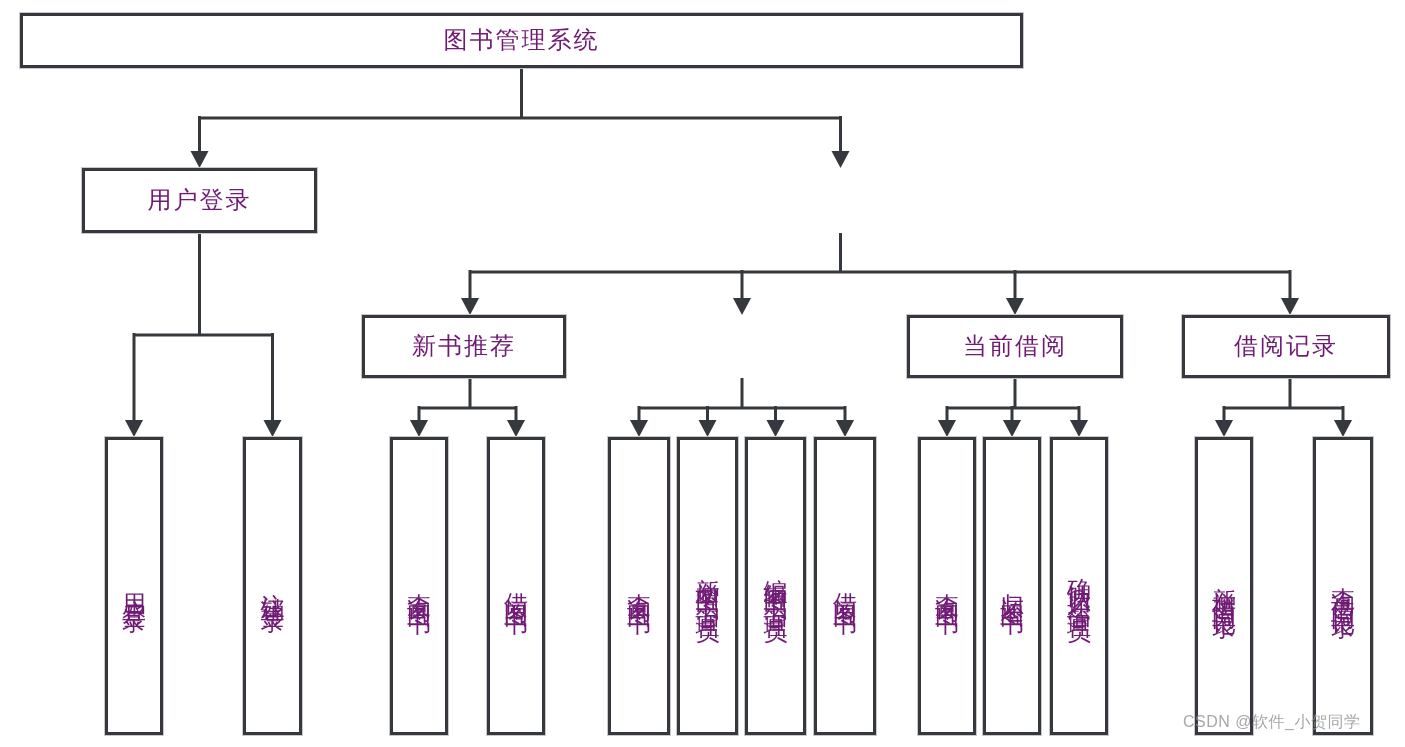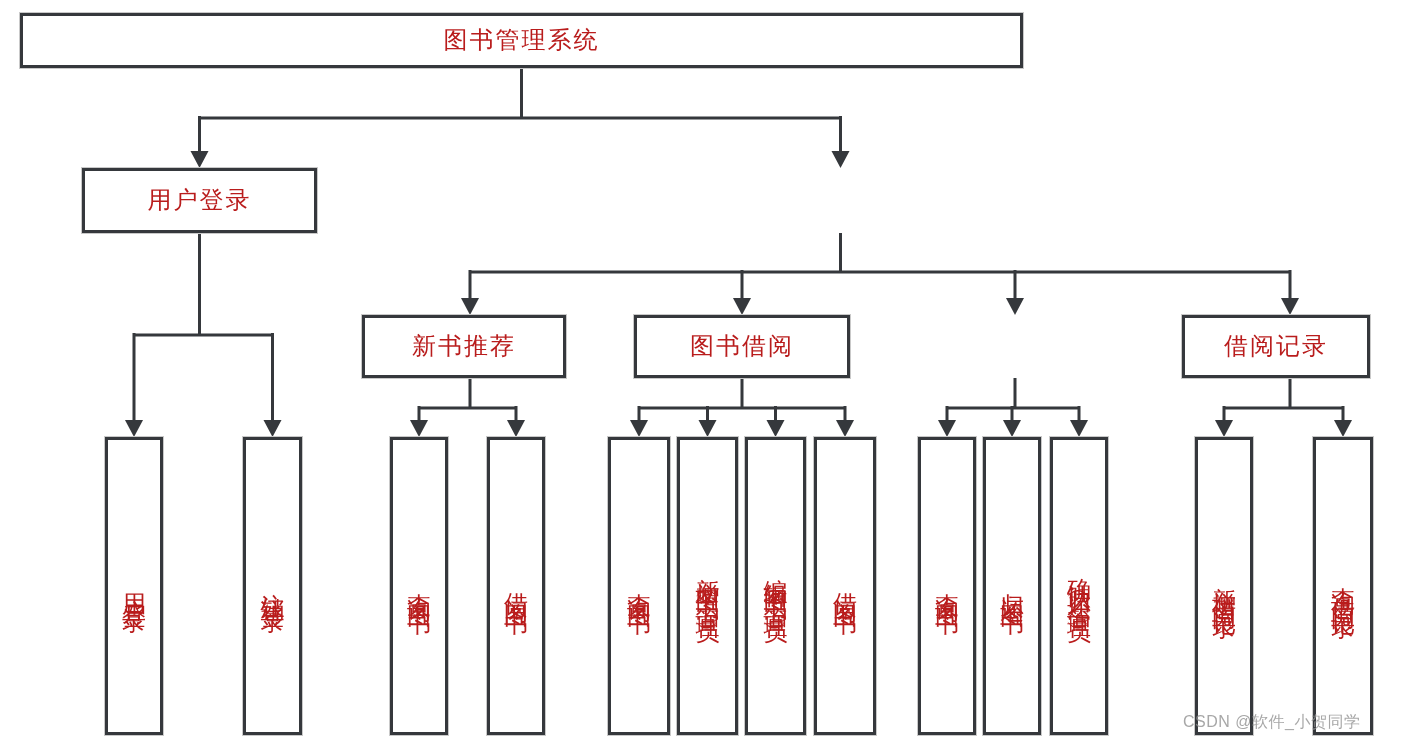--- a/index.html
+++ b/index.html
@@ -3,21 +3,21 @@
 <meta charset="utf-8">
 <style>
   html,body{margin:0;padding:0;background:#fff;}
   .stage{
     position:relative;width:1405px;height:747px;background:#fff;overflow:hidden;
     font-family:"Liberation Sans","DejaVu Sans",sans-serif;
   }
   svg.connectors{position:absolute;left:0;top:0;width:1405px;height:747px;}
   .node{
     position:absolute;box-sizing:border-box;background:#fff;
-    border:3px solid #35383c;color:#b91c1c;
+    border:3px solid #35383c;color:#701a75;
     display:flex;align-items:center;justify-content:center;
     font-size:24px;letter-spacing:2px;line-height:1.2;
     box-shadow:0 0 0 1px #c9c9c9;
   }
   .node.v{
     writing-mode:vertical-rl;text-orientation:mixed;
     letter-spacing:6px;line-height:1;font-size:24px;
   }
   .watermark{
     position:absolute;left:1183px;top:712px;width:215px;
@@ -71,22 +71,22 @@
       <polygon points="1215,420 1233,420 1224,437"></polygon>
       <polygon points="1334,420 1352,420 1343,437"></polygon>
     </g>
   </svg>
 
   <div class="node" style="left:20px;top:13px;width:1003px;height:55px;">图书管理系统</div>
 
   <div class="node" style="left:82px;top:168px;width:235px;height:65px;">用户登录</div>
 
   <div class="node" style="left:362px;top:315px;width:204px;height:63px;">新书推荐</div>
-  <div class="node" style="left:634px;top:315px;width:216px;height:63px;">图书借阅</div>
-  <div class="node" style="left:1182px;top:315px;width:188px;height:63px;">借阅记录</div>
+  <div class="node" style="left:907px;top:315px;width:216px;height:63px;">当前借阅</div>
+  <div class="node" style="left:1182px;top:315px;width:208px;height:63px;">借阅记录</div>
 
   <div class="node v" style="left:105px;top:437px;width:58px;height:298px;">用户登录</div>
   <div class="node v" style="left:243px;top:437px;width:59px;height:298px;">注销登录</div>
 
   <div class="node v" style="left:390px;top:437px;width:58px;height:298px;">查询图书</div>
   <div class="node v" style="left:487px;top:437px;width:58px;height:298px;">借阅图书</div>
 
   <div class="node v" style="left:608px;top:437px;width:62px;height:298px;">查询图书</div>
   <div class="node v" style="left:677px;top:437px;width:61px;height:298px;">新增图书（管理员）</div>
   <div class="node v" style="left:745px;top:437px;width:61px;height:298px;">编辑图书（管理员）</div>

